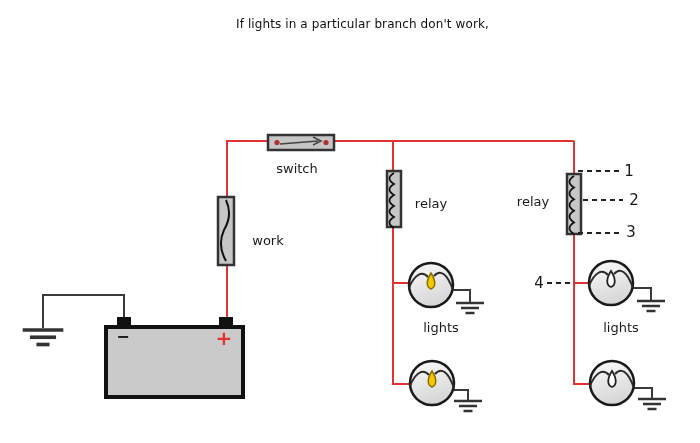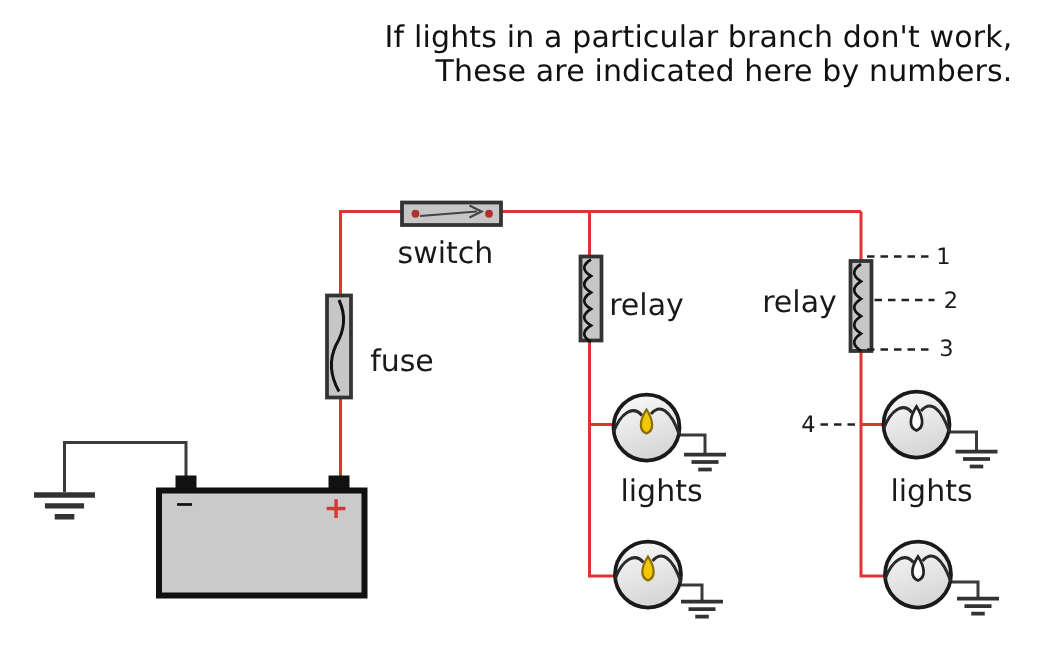--- a/index.html
+++ b/index.html
@@ -4,26 +4,26 @@
 <style>
   html,body { margin:0; padding:0; background:#ffffff; }
   .canvas {
     position:relative; width:700px; height:443px; background:#ffffff;
     font-family:"DejaVu Sans","Liberation Sans",sans-serif; overflow:hidden;
   }
   svg.diagram { position:absolute; left:0; top:0; }
 
   .title {
     position:absolute; top:13px; left:50px; width:625px;
-    text-align:right; font-size:20px; line-height:22.5px;
+    text-align:center; font-size:12px; line-height:22.5px;
     color:#111; letter-spacing:0.1px;
   }
   .lbl {
     position:absolute; transform:translate(-50%,-50%);
-    white-space:nowrap; color:#1a1a1a; font-size:20px;
+    white-space:nowrap; color:#1a1a1a; font-size:13px;
   }
   .num { font-size:15px; }
   .term-plus  { color:var(--wire_red); font-size:20px; font-weight:bold; }
   .term-minus { color:#111; font-size:16px; font-weight:bold; }
 
   
   .wire-red  { stroke:var(--wire_red); stroke-width:2; fill:none; }
   .wire-dark { stroke:var(--ground_wire); stroke-width:2; fill:none; }
   .comp      { fill:var(--component_fill); stroke:#333; stroke-width:2.5; }
   .coil      { stroke:#111; stroke-width:1.8; fill:none; }
@@ -134,25 +134,24 @@
     </g>
     <g transform="translate(612,383)">
       <circle class="bulb-body" r="22"></circle>
       <path class="bulb-arc" d="M -22,3 C -17,-10 -9,-15 -3,-8 M 3,-9 C 9,-16 16,-12 22,5"></path>
       <path class="fil-off" d="M 0,-12 C -4.5,-5 -5.5,2 0,4 C 5.5,2 4.5,-5 0,-12 Z"></path>
     </g>
   </svg>
 
   <div class="title">
     <div>If lights in a particular branch don't work,</div>
-    <div>These are indicated here by numbers.</div>
   </div>
 
   <div class="lbl" style="left:297px; top:168px;">switch</div>
-  <div class="lbl" style="left:268px; top:240px;">fuse</div>
+  <div class="lbl" style="left:268px; top:240px;">work</div>
   <div class="lbl" style="left:431px; top:203px;">relay</div>
   <div class="lbl" style="left:533px; top:201px;">relay</div>
   <div class="lbl" style="left:441px; top:327px;">lights</div>
   <div class="lbl" style="left:621px; top:327px;">lights</div>
 
   <div class="lbl num" style="left:629px; top:171px;">1</div>
   <div class="lbl num" style="left:634px; top:200px;">2</div>
   <div class="lbl num" style="left:631px; top:232px;">3</div>
   <div class="lbl num" style="left:539px; top:283px;">4</div>
 

